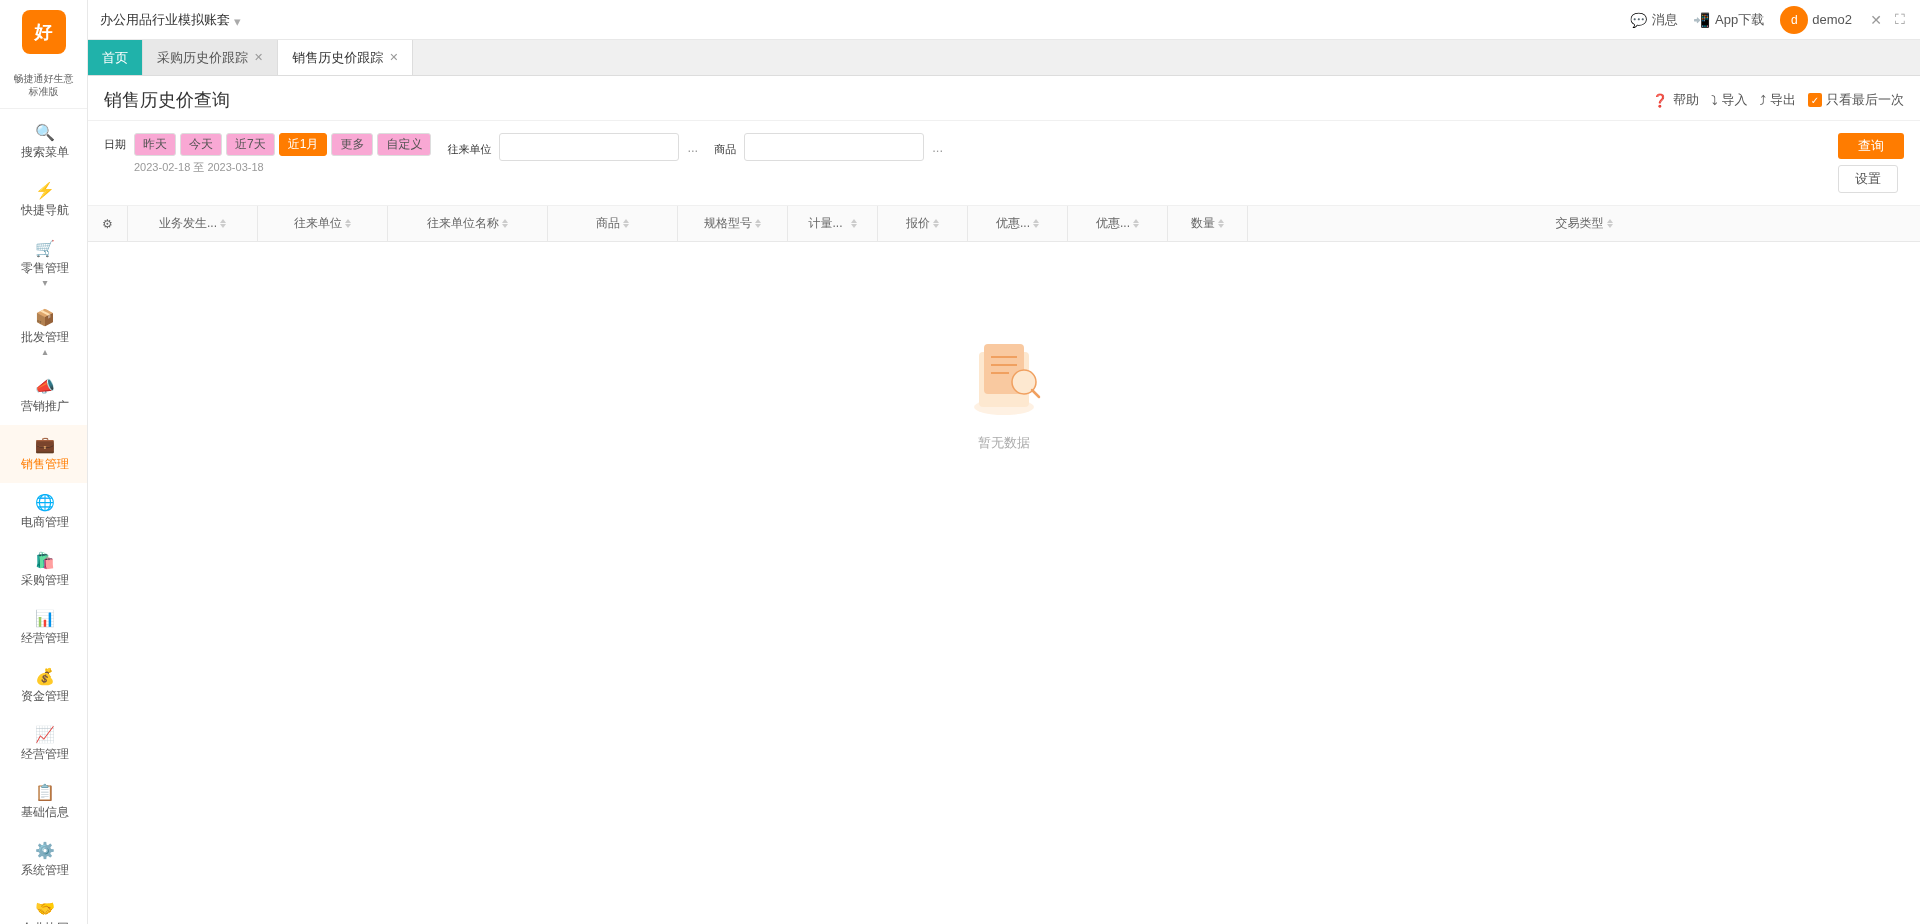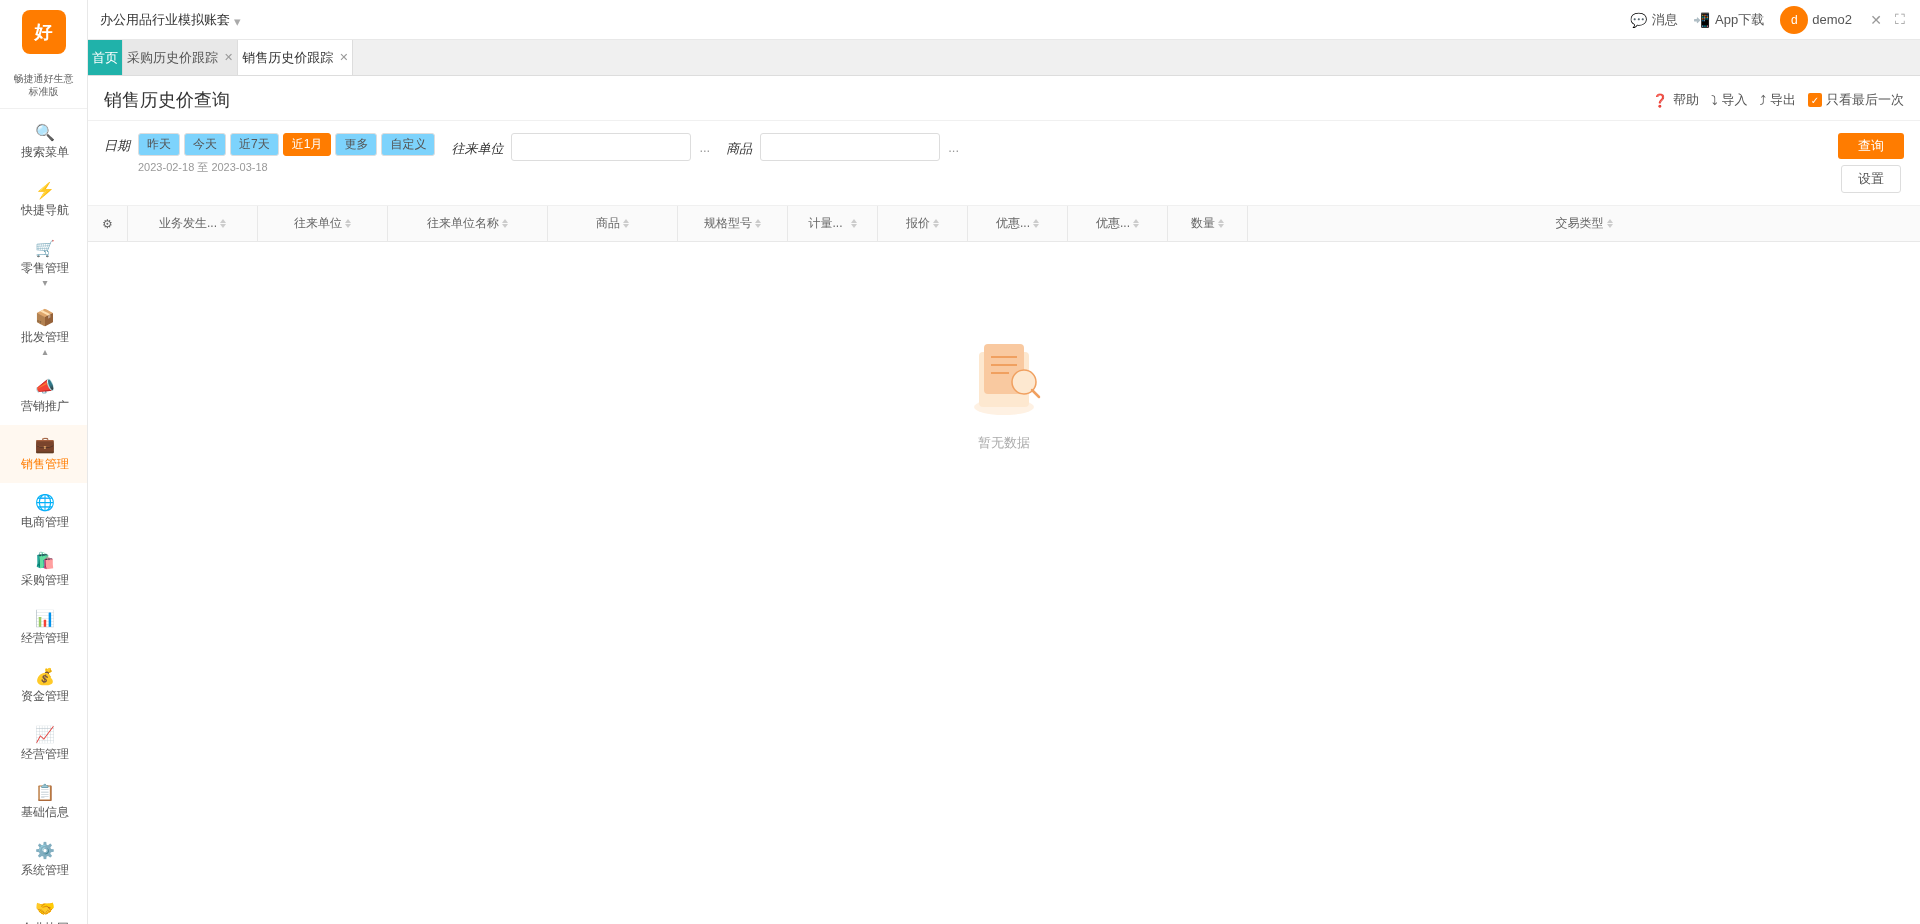--- a/index.html
+++ b/index.html
@@ -22,41 +22,41 @@
     
     .topbar { height: 40px; background: #fff; display: flex; align-items: center; justify-content: space-between; padding: 0 12px; border-bottom: 1px solid #e8e8e8; flex-shrink: 0; }
     .topbar-left { display: flex; align-items: center; gap: 8px; color: #333; font-size: 13px; }
     .topbar-dropdown { display: flex; align-items: flex-end; gap: 4px; cursor: pointer; }
     .topbar-right { display: flex; align-items: center; gap: 16px; color: #555; font-size: 13px; }
     .topbar-right-item { display: flex; align-items: center; gap: 4px; cursor: pointer; }
     .avatar { width: 28px; height: 28px; border-radius: 50%; background: #ff7c00; display: flex; align-items: center; justify-content: center; color: white; font-size: 12px; }
 
     
     .tabs-bar { height: 36px; background: #f0f0f0; display: flex; align-items: center; border-bottom: 1px solid #ddd; flex-shrink: 0; }
-    .tab { height: 100%; display: flex; align-items: center; padding: 0 4px; cursor: pointer; font-size: 13px; color: #555; border-right: 1px solid #ddd; gap: 6px; background: #e8e8e8; }
+    .tab { height: 100%; display: flex; align-items: center; padding: 0 14px; cursor: pointer; font-size: 13px; color: #555; border-right: 1px solid #ddd; gap: 6px; background: #e8e8e8; }
     .tab.active { background: #fff; color: #333; font-weight: 500; }
     .tab-close { font-size: 11px; color: #999; cursor: pointer; }
     .tab-home { background: #20b2aa; color: white; }
 
     
     .content { flex: 1; background: #fff; overflow: auto; padding: 0; }
     .page-header { padding: 12px 16px 8px; border-bottom: 1px solid #f0f0f0; display: flex; align-items: center; justify-content: space-between; }
     .page-title { font-size: 18px; color: #333; font-weight: 500; }
     .page-actions { display: flex; align-items: center; gap: 12px; color: #555; font-size: 13px; }
     .page-actions-item { display: flex; align-items: center; gap: 4px; cursor: pointer; }
     .only-last-checkbox { display: flex; align-items: center; gap: 4px; cursor: pointer; }
     .checkbox-checked { width: 14px; height: 14px; background: #ff7c00; border-radius: 2px; display: flex; align-items: center; justify-content: center; color: white; font-size: 10px; }
 
     
     .filter-area { padding: 12px 16px; display: flex; align-items: flex-start; gap: 16px; border-bottom: 1px solid #f0f0f0; flex-wrap: wrap; }
     .filter-group { display: flex; align-items: flex-start; gap: 8px; }
-    .filter-label { color: #333; font-size: 13px; padding-top: 4px; white-space: nowrap; font-style: italic; }
+    .filter-label { color: #333; font-size: 11px; padding-top: 4px; white-space: nowrap; }
     .filter-buttons { display: flex; flex-direction: column; gap: 4px; }
     .date-btns { display: flex; gap: 4px; }
-    .date-btn { padding: 2px 8px; border-radius: 3px; cursor: pointer; font-size: 12px; color: #555; border: 1px solid #ddd; background: #7dd3fc; }
+    .date-btn { padding: 2px 8px; border-radius: 3px; cursor: pointer; font-size: 12px; color: #555; border: 1px solid #ddd; background: #f9a8d4; }
     .date-btn.active { background: #ff7c00; color: white; border-color: #ff7c00; }
     .date-range { font-size: 11px; color: #999; }
     .filter-field { display: flex; align-items: center; gap: 8px; }
     .filter-input { width: 180px; height: 28px; border: 1px solid #ddd; border-radius: 3px; padding: 0 8px; font-size: 12px; color: #333; background: #fff; }
     .filter-dots { color: #999; cursor: pointer; }
     .query-btn { padding: 4px 20px; background: #ff7c00; color: white; border: none; border-radius: 3px; cursor: pointer; font-size: 13px; }
     .setting-btn { padding: 4px 16px; background: #fff; color: #555; border: 1px solid #ddd; border-radius: 3px; cursor: pointer; font-size: 13px; }
 
     
     .table-area { padding: 0 0; }
@@ -238,21 +238,21 @@
         <input class="filter-input" type="text" value="" style="">
         <span class="filter-dots">...</span>
       </div>
 
       <div class="filter-field">
         <span class="filter-label">商品</span>
         <input class="filter-input" type="text" value="" style="">
         <span class="filter-dots">...</span>
       </div>
 
-      <div style="margin-left:auto; display:flex; flex-direction:column; gap:6px; align-items:center;">
+      <div style="margin-left:auto; display:flex; flex-direction:column; gap:6px; align-items:flex-start;">
         <button class="query-btn">查询</button>
         <button class="setting-btn">设置</button>
       </div>
     </div>
 
     <div class="table-area">
       <div class="table-header">
         <div class="th gear-th">
           <span>⚙</span>
         </div>

